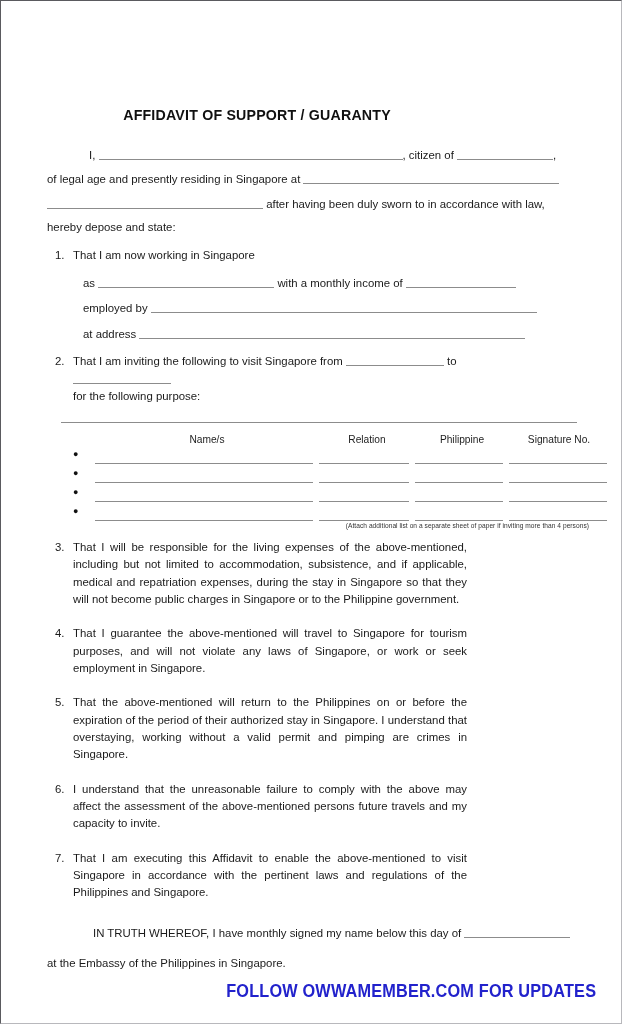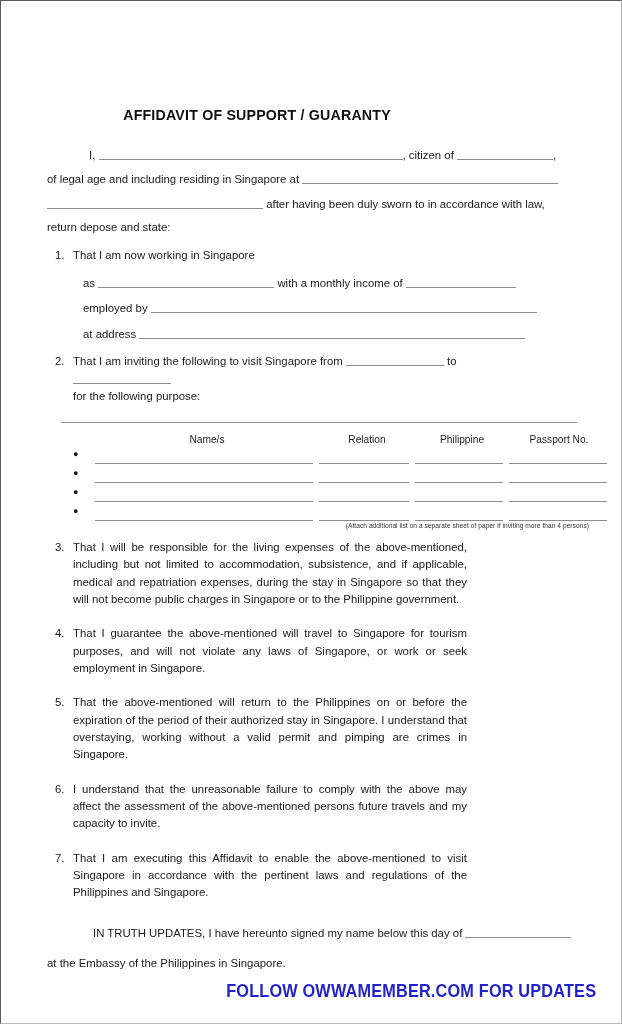--- a/index.html
+++ b/index.html
@@ -189,30 +189,30 @@
 
     <div class="preamble">
 
       <div class="pre-line pre-l1">
         <span>I,</span>
         <span class="rule" style="width:304px"></span><span>, citizen of</span>
         <span class="rule" style="width:96px"></span><span>,</span>
       </div>
 
       <div class="pre-line pre-l2">
-        <span>of legal age and including residing in Singapore at</span>
+        <span>of legal age and presently residing in Singapore at</span>
         <span class="rule" style="width:256px"></span>
       </div>
 
       <div class="pre-line pre-l3">
         <span class="rule" style="width:216px"></span>
         <span>after having been duly sworn to in accordance with law,</span>
       </div>
 
-      <div class="pre-line pre-l4">return depose and state:</div>
+      <div class="pre-line pre-l4">hereby depose and state:</div>
     </div>
 
     <div class="item">
       <div class="item-num">1.</div>
       <div class="item-body">That I am now working in Singapore</div>
     </div>
 
     <div class="sub-line">
       <span>as</span>
       <span class="rule" style="width:176px"></span>
@@ -241,21 +241,21 @@
       </div>
     </div>
 
     <div class="purpose-rule"></div>
 
     <div class="tbl">
       <div class="tbl-head">
         <div class="th col-name">Name/s</div>
         <div class="th col-rel">Relation</div>
         <div class="th col-bd">Philippine</div>
-        <div class="th col-pp">Passport No.</div>
+        <div class="th col-pp">Signature No.</div>
       </div>
 
       <div id="invitee-rows">
           <div class="tbl-row">
             <div class="bullet">●</div>
             <div class="cell name"></div>
             <div class="cell rel"></div>
             <div class="cell bd"></div>
             <div class="cell pp"></div>
           </div>
@@ -305,21 +305,21 @@
       <div class="item-body just">I understand that the unreasonable failure to comply with the above may affect the assessment of the above-mentioned persons future travels and my capacity to invite.</div>
     </div>
 
     <div class="item" style="margin-top:17px">
       <div class="item-num">7.</div>
       <div class="item-body just">That I am executing this Affidavit to enable the above-mentioned to visit Singapore in accordance with the pertinent laws and regulations of the Philippines and Singapore.</div>
     </div>
 
     <div class="closing">
       <div class="closing-l1">
-        <span>IN TRUTH UPDATES, I have hereunto signed my name below this day of</span>
+        <span>IN TRUTH WHEREOF, I have monthly signed my name below this day of</span>
         <span class="rule" style="width:106px"></span>
       </div>
       <div class="closing-l2">at the Embassy of the Philippines in Singapore.</div>
     </div>
 
     <div class="sig-block">
       <div class="sig-inner">
         <div class="sig-rule"></div>
         <div class="sig-name">Affiant</div>
         <div class="sig-cap">Signature over Full Name</div>

